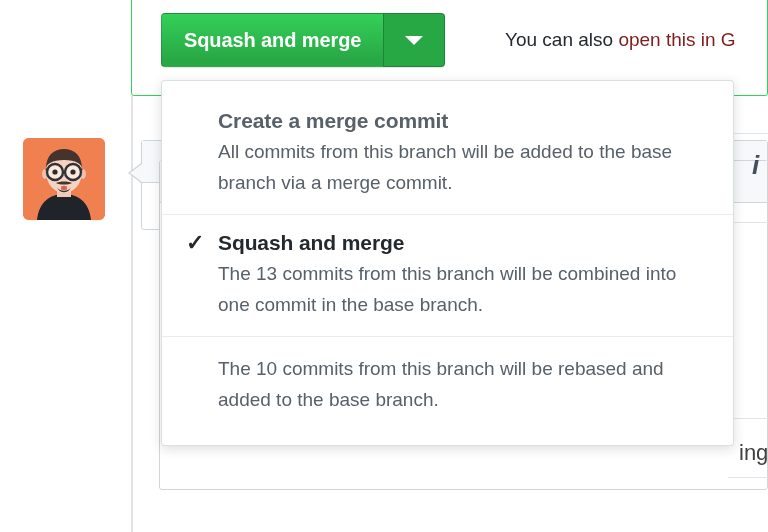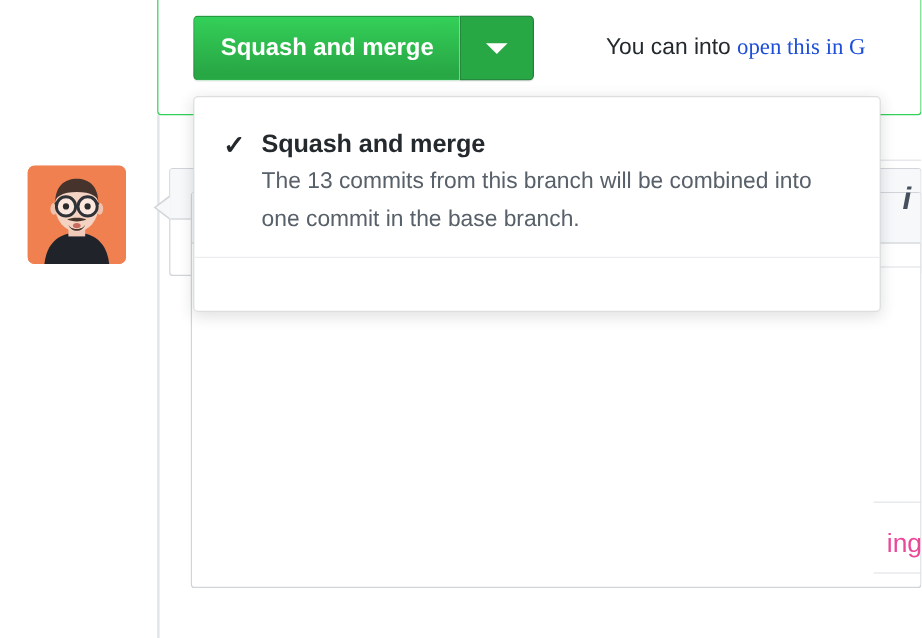--- a/index.html
+++ b/index.html
@@ -102,24 +102,23 @@
   .helper-text {
     position: absolute;
     left: 505px;
     top: 29px;
     font-size: 19px;
     color: #24292e;
     white-space: nowrap;
     z-index: 2;
   }
   .helper-link {
-    color: #1d4ed8;
+    color: #7f1d1d;
     text-decoration: none;
     cursor: pointer;
-    font-family: Liberation Serif, serif;
   }
 
   
   .avatar {
     position: absolute;
     left: 23px;
     top: 138px;
     width: 82px;
     height: 82px;
     border-radius: 6px;
@@ -183,21 +182,21 @@
     font-size: 26px;
     font-weight: bold;
     font-style: italic;
     color: #44505c;
   }
   .bg-glyph-ing {
     position: absolute;
     left: 739px;
     top: 440px;
     font-size: 22px;
-    color: #ec4899;
+    color: #404040;
     white-space: nowrap;
   }
   .bg-rule {
     position: absolute;
     left: 728px;
     width: 40px;
     height: 1px;
     background: #e1e4e8;
   }
 
@@ -307,37 +306,42 @@
       <circle cx="32" cy="34" r="2.6" fill="#2b2b2b"></circle>
       <circle cx="50" cy="34" r="2.6" fill="#2b2b2b"></circle>
 
       <path d="M33 45 C37 43 45 43 49 45 C45 47 37 47 33 45 Z" fill="#46342c"></path>
       <path d="M34 49 C36 56 46 56 48 49 C46 54 36 54 34 49 Z" fill="#46342c"></path>
       <ellipse cx="41" cy="50" rx="3.2" ry="2.2" fill="#c96a5e"></ellipse>
     </svg>
   </div>
 
   <div class="helper-text">
-    <span>You can into </span><a class="helper-link">open this in G</a>
+    <span>You can also </span><a class="helper-link">open this in G</a>
   </div>
 
   <div class="merge-btn-group">
     <div class="merge-btn">Squash and merge</div>
     <div class="merge-caret-btn">
       <span class="caret-down"></span>
     </div>
   </div>
 
   <div class="dropdown">
 
+    <div class="dd-item">
+      <div class="dd-title">Create a merge commit</div>
+      <div class="dd-desc">All commits from this branch will be added to the base branch via a merge commit.</div>
+    </div>
 
     <div class="dd-item selected">
       <div class="dd-check">✓</div>
       <div class="dd-title">Squash and merge</div>
       <div class="dd-desc">The 13 commits from this branch will be combined into one commit in the base branch.</div>
     </div>
 
     <div class="dd-item">
+      <div class="dd-desc">The 10 commits from this branch will be rebased and added to the base branch.</div>
     </div>
 
   </div>
 
 </div>
 
 </body></html>

